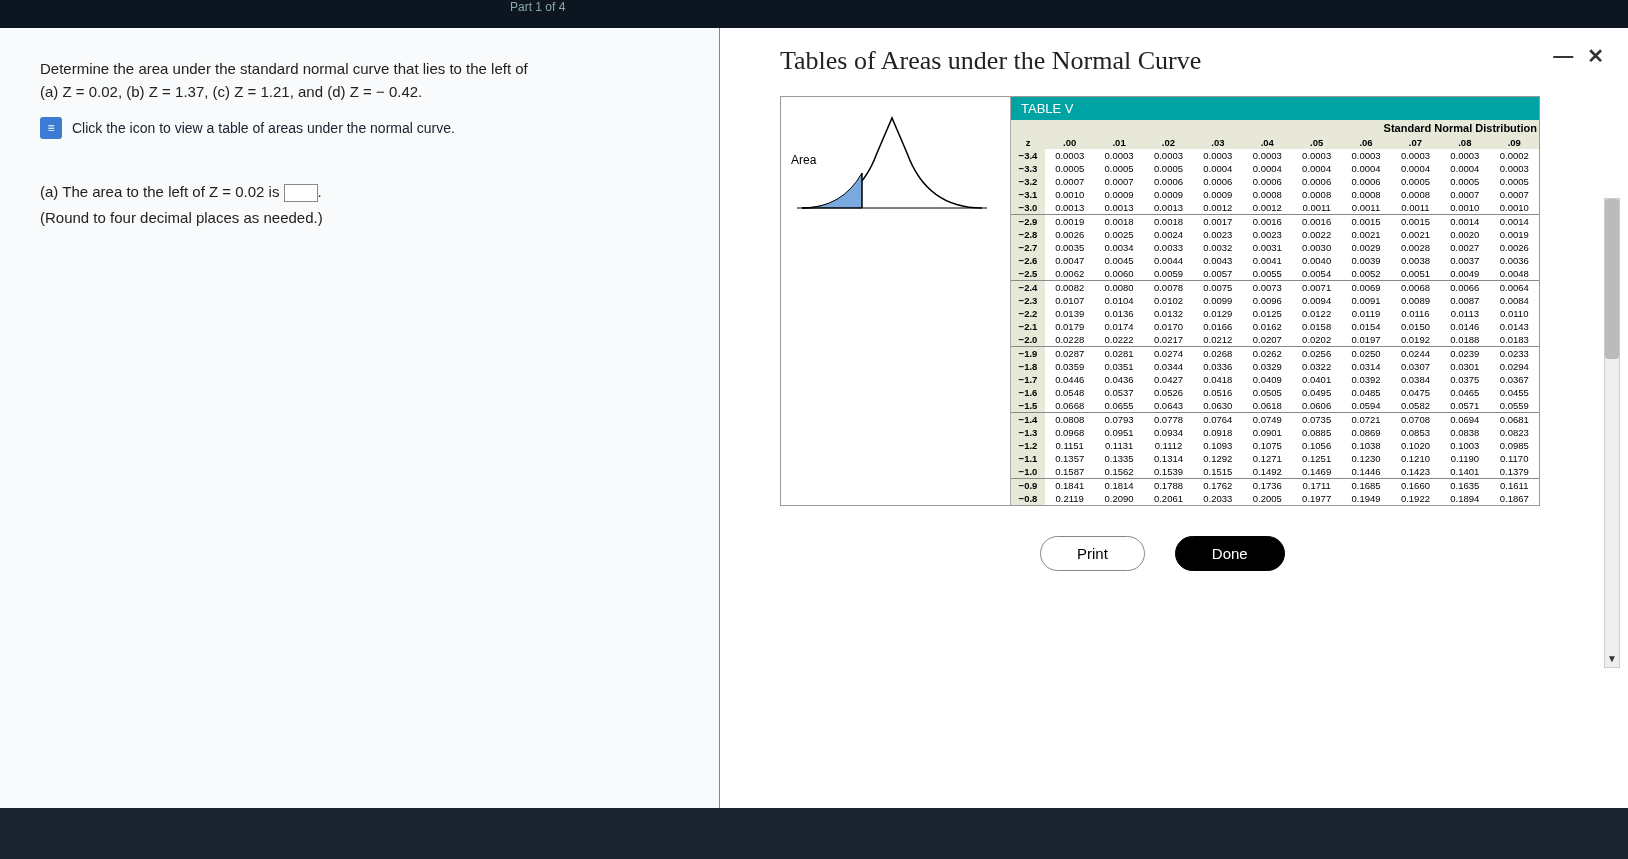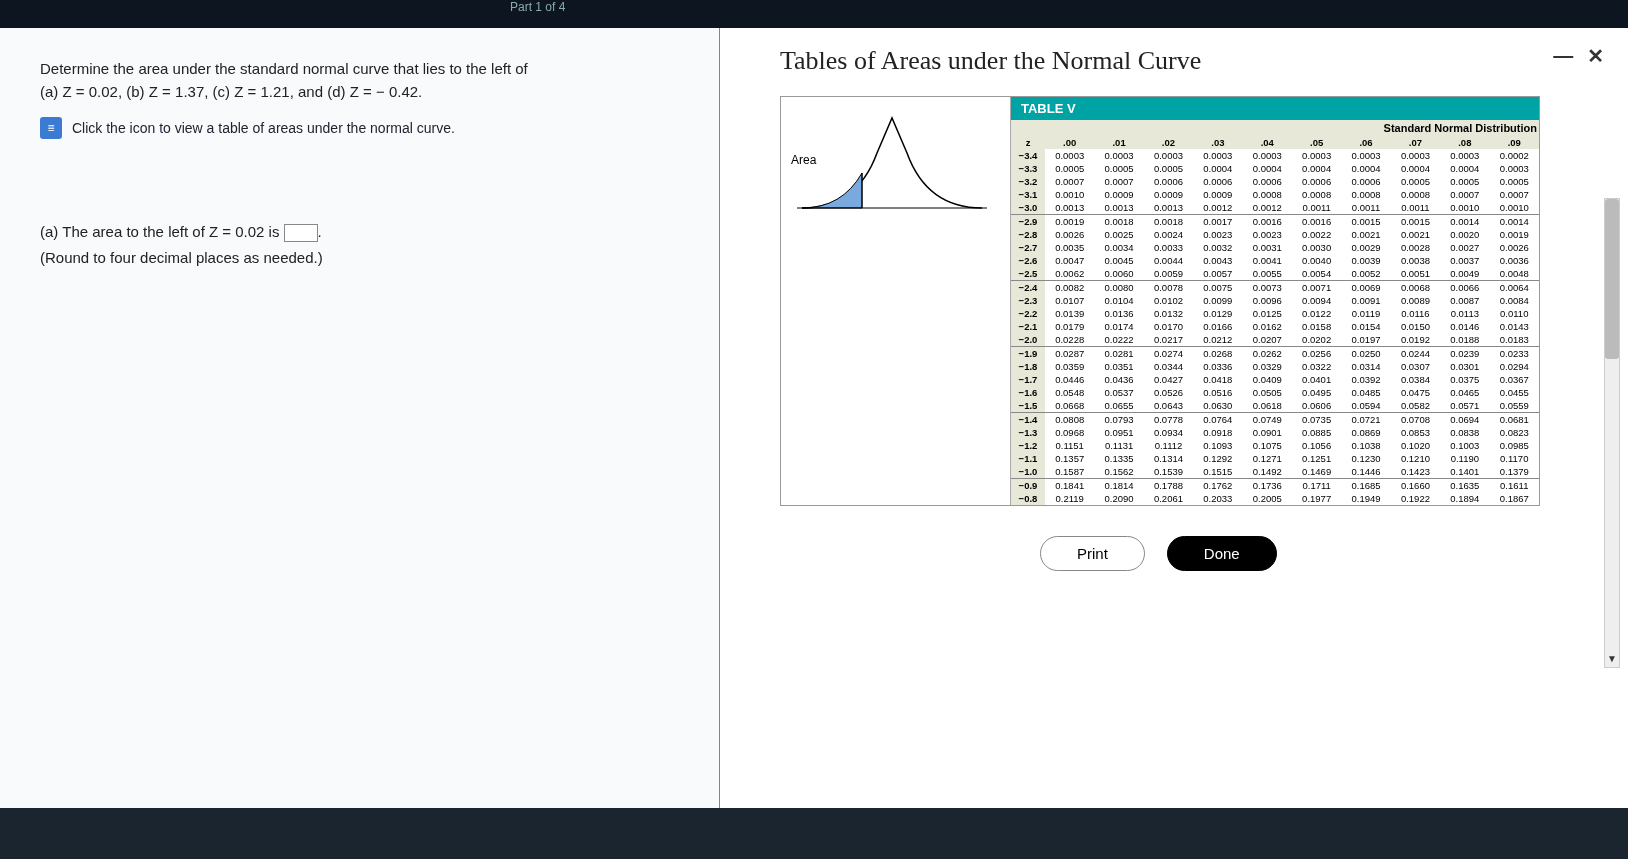--- a/index.html
+++ b/index.html
@@ -4,37 +4,37 @@
 <style>
 *{box-sizing:border-box;margin:0;padding:0}
 body{font-family:Arial,Helvetica,sans-serif;background:#1a2530;width:1628px;height:859px;overflow:hidden;position:relative}
 .topbar{height:28px;background:#0d1520;color:#aab;font-size:12px;display:flex;align-items:flex-start;padding:0 10px}
 .part{margin-left:500px;color:#8aa}
 .main{display:flex;height:780px;background:#eef2f5}
 .left{width:720px;padding:30px 30px 10px 40px;background:#f8fafb;border-right:1px solid #14b8a6}
 .qtext{font-size:15px;color:#222;line-height:1.5}
 .iconrow{margin-top:14px;display:flex;align-items:center;gap:10px;font-size:14px;color:#223}
 .iconbox{width:22px;height:22px;background:#3b7bd4;border-radius:3px;display:flex;align-items:center;justify-content:center;color:#fff;font-size:12px}
-.answerblk{margin-top:80px;font-size:15px;color:#222;line-height:1.7}
+.answerblk{margin-top:40px;font-size:15px;color:#222;line-height:1.7}
 .blank{display:inline-block;width:34px;height:18px;border:1px solid #888;vertical-align:middle;background:#fff}
 .right{flex:1;padding:18px 30px 10px 60px;background:#fff;position:relative}
 .rtitle{font-family:'Times New Roman',serif;font-size:26px;color:#222;margin-bottom:20px}
 .closebtns{position:absolute;top:16px;right:24px;display:flex;gap:14px;font-size:20px;color:#333;font-weight:bold}
 .tablewrap{border:1px solid #999;width:760px;font-size:10px;overflow:hidden}
 .diagramcell{background:#fff;border-right:1px solid #aaa;padding:6px;width:230px}
 .diagram{position:relative;width:210px;height:120px}
 .curve{position:absolute;left:10px;top:10px;width:190px;height:100px}
-.tablev{background:#00a3a3;color:#fff;font-weight:bold;padding:4px 10px;font-size:13px}
+.tablev{background:#00a3a3;color:#fff;font-weight:normal;padding:4px 10px;font-size:13px}
 .snd{background:#e8e8d8;text-align:right;font-weight:bold;font-size:11px;padding:2px}
 table{border-collapse:collapse;width:100%;font-size:9.5px}
 th,td{padding:1px 2px;text-align:center;border:none}
 th{background:#e8e8d8;font-weight:bold}
 td.z{background:#e8e8d8;font-weight:bold}
 tbody tr.sep td{border-top:1px solid #888}
-.btnrow{margin-top:30px;display:flex;gap:22px;margin-left:260px}
+.btnrow{margin-top:30px;display:flex;gap:30px;margin-left:260px}
 .btn{padding:8px 36px;border-radius:22px;font-size:15px;cursor:pointer}
 .print{background:#fff;border:1px solid #888;color:#000}
 .done{background:#000;border:1px solid #000;color:#fff}
 .scroll{position:absolute;right:8px;top:170px;width:16px;height:470px;background:#eee;border:1px solid #ccc}
 .thumb{position:absolute;top:0;width:14px;height:160px;background:#bbb;border-radius:3px}
 .arrdn{position:absolute;bottom:0;width:14px;height:14px;font-size:10px;text-align:center;color:#333}
 </style>
 </head>
 <body>
 

